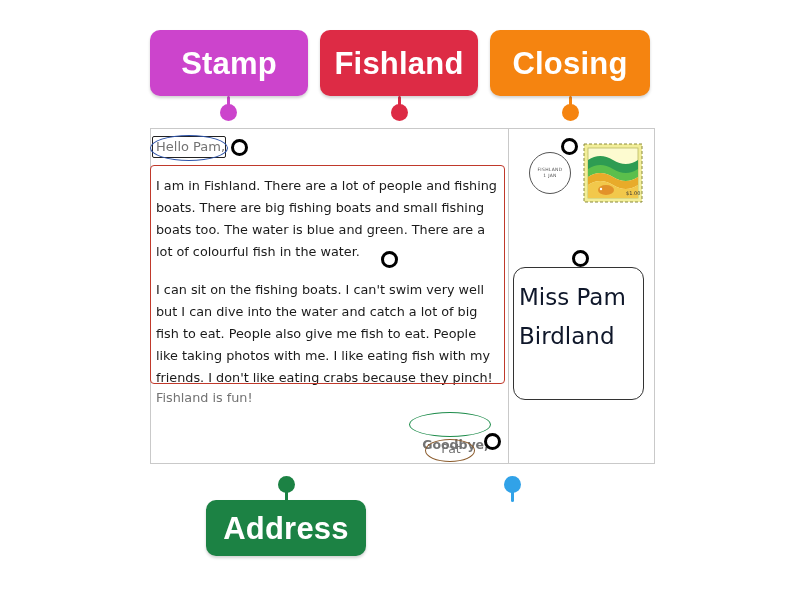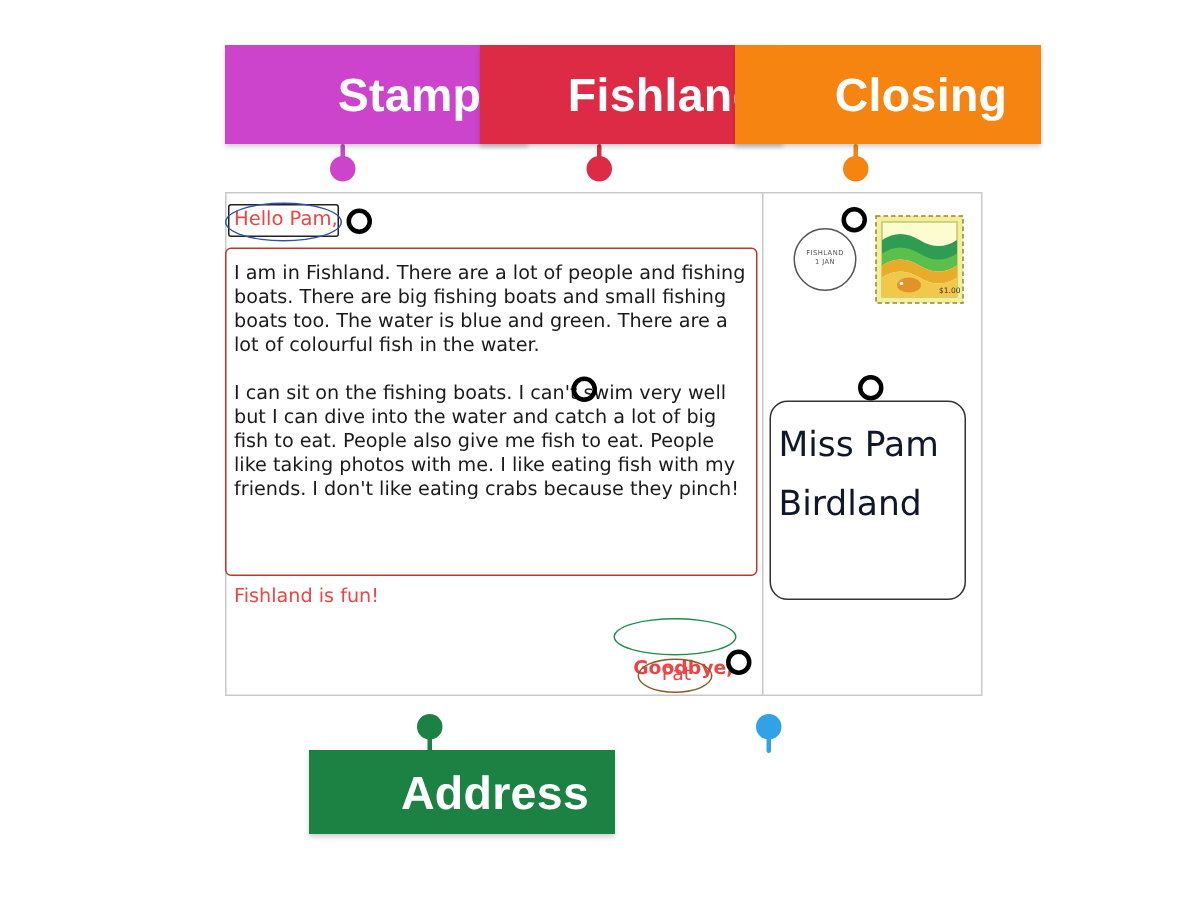--- a/index.html
+++ b/index.html
@@ -20,29 +20,28 @@
     width: 800px;
     height: 600px;
   }
 
   
   .label-btn {
     position: absolute;
     display: flex;
     align-items: center;
     justify-content: center;
-    border-radius: 0;
+    border-radius: 10px;
     color: #ffffff;
     font-weight: bold;
     letter-spacing: 0.2px;
     box-shadow: 0 2px 3px rgba(0,0,0,0.18);
     text-align: center;
     line-height: 1;
     user-select: none;
-    padding-left: 44px;
   }
   #label-stamp {
     left: 150px; top: 30px; width: 158px; height: 66px;
     background: #cc44cc;
     font-size: 31px;
   }
   #label-message {
     left: 320px; top: 30px; width: 158px; height: 66px;
     background: #dd2b45;
     font-size: 31px;
@@ -99,34 +98,34 @@
     position: absolute;
     left: 508px; top: 128px;
     width: 1px; height: 336px;
     background: #c9c9c9;
   }
 
   
   .card-text {
     position: absolute;
     font-family: "DejaVu Sans", sans-serif;
-    color: #ef4444;
+    color: #737373;
   }
   #greeting-text {
     left: 156px; top: 138px;
     font-size: 13px;
     line-height: 18px;
   }
   #message-block {
     left: 150px; top: 165px;
     width: 355px;
     box-sizing: border-box;
     padding: 10px 8px 10px 6px;
     font-size: 12.8px;
-    line-height: 16px;
+    line-height: 22px;
     color: #1a1a1a;
   }
   #message-block p { margin: 0 0 16px 0; }
   #message-block p:last-child { margin-bottom: 0; }
   #fishland-fun {
     left: 156px; top: 390px;
     font-size: 12.8px;
   }
   #closing-text {
     left: 418px; top: 436px;

